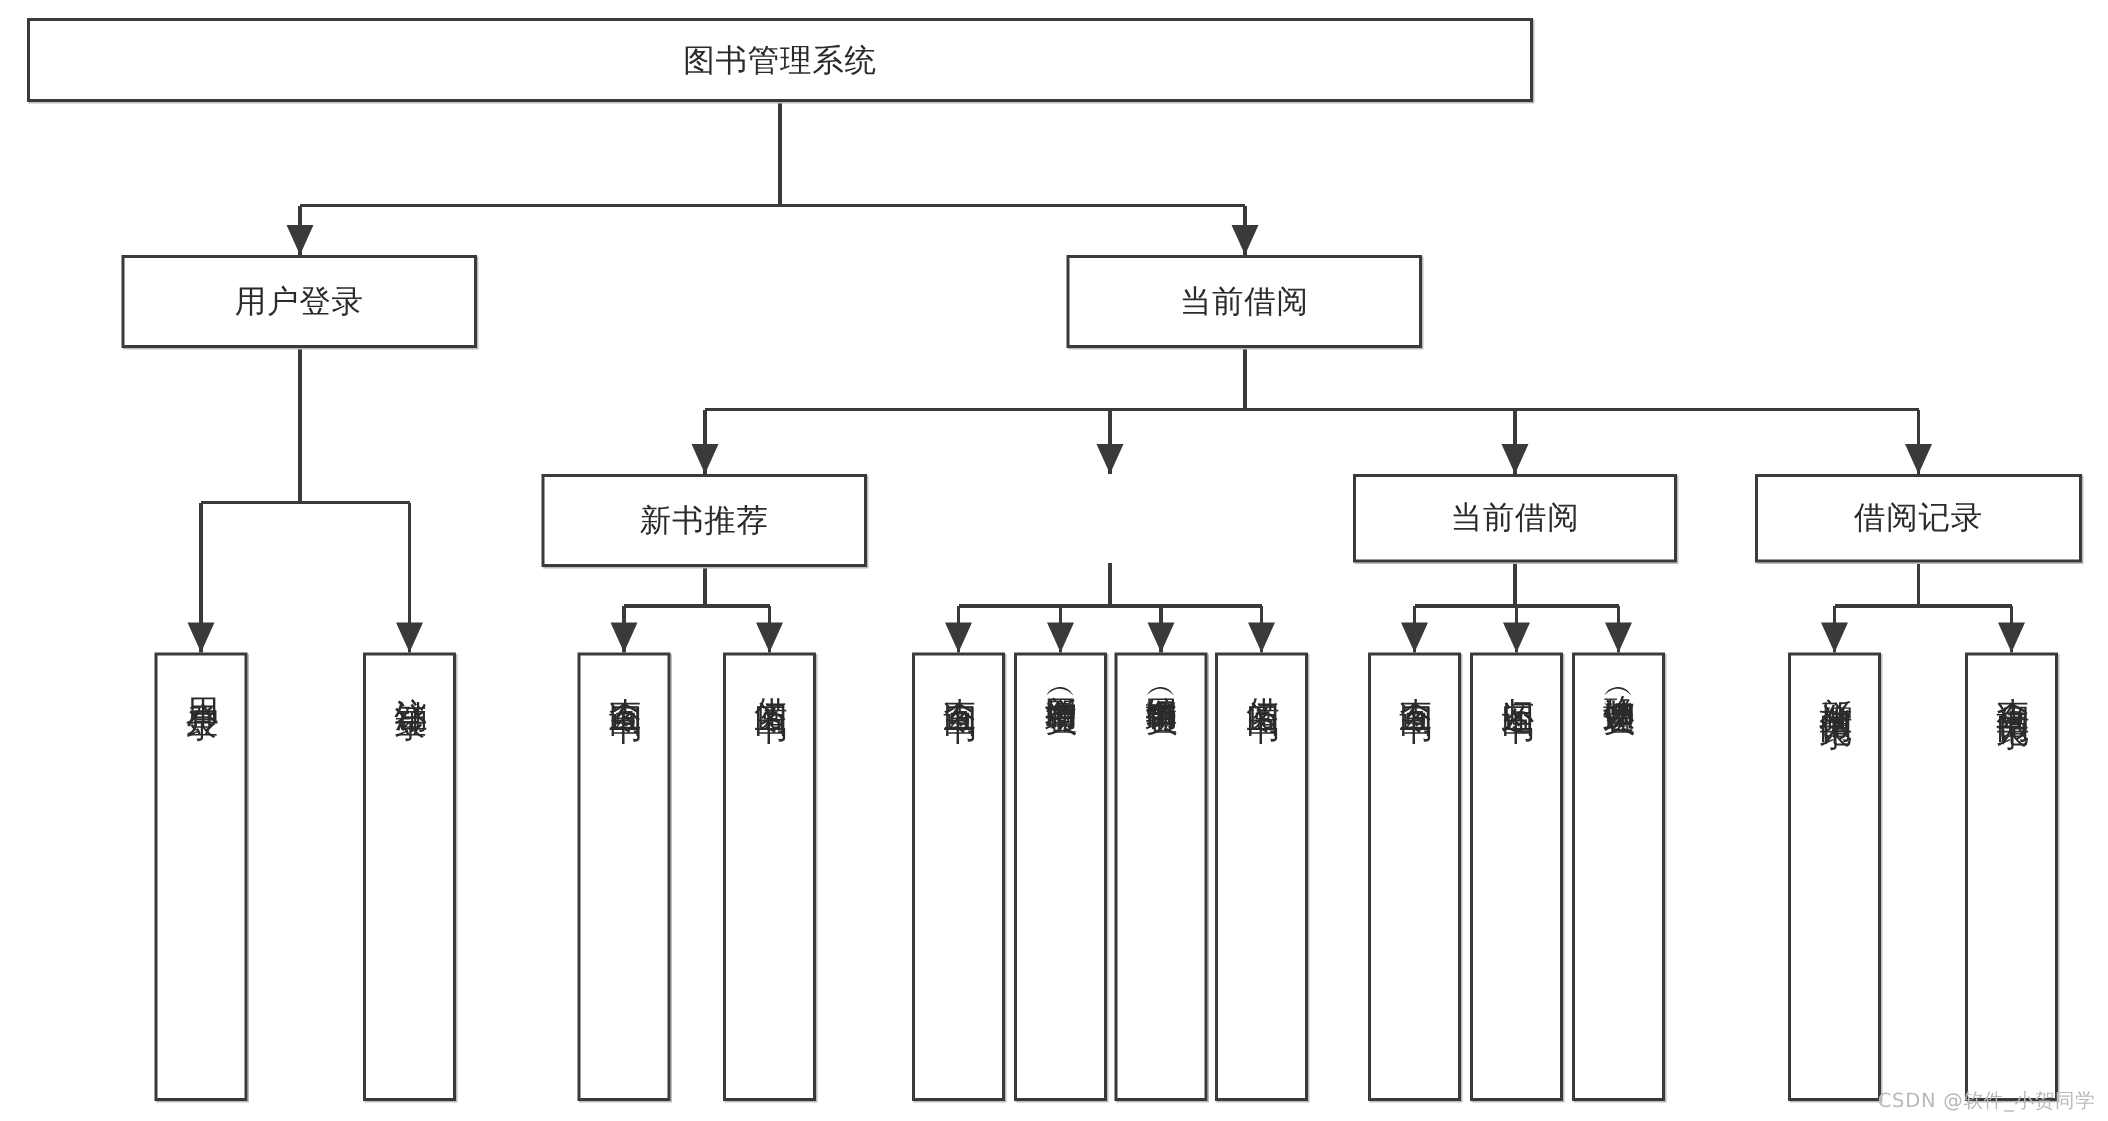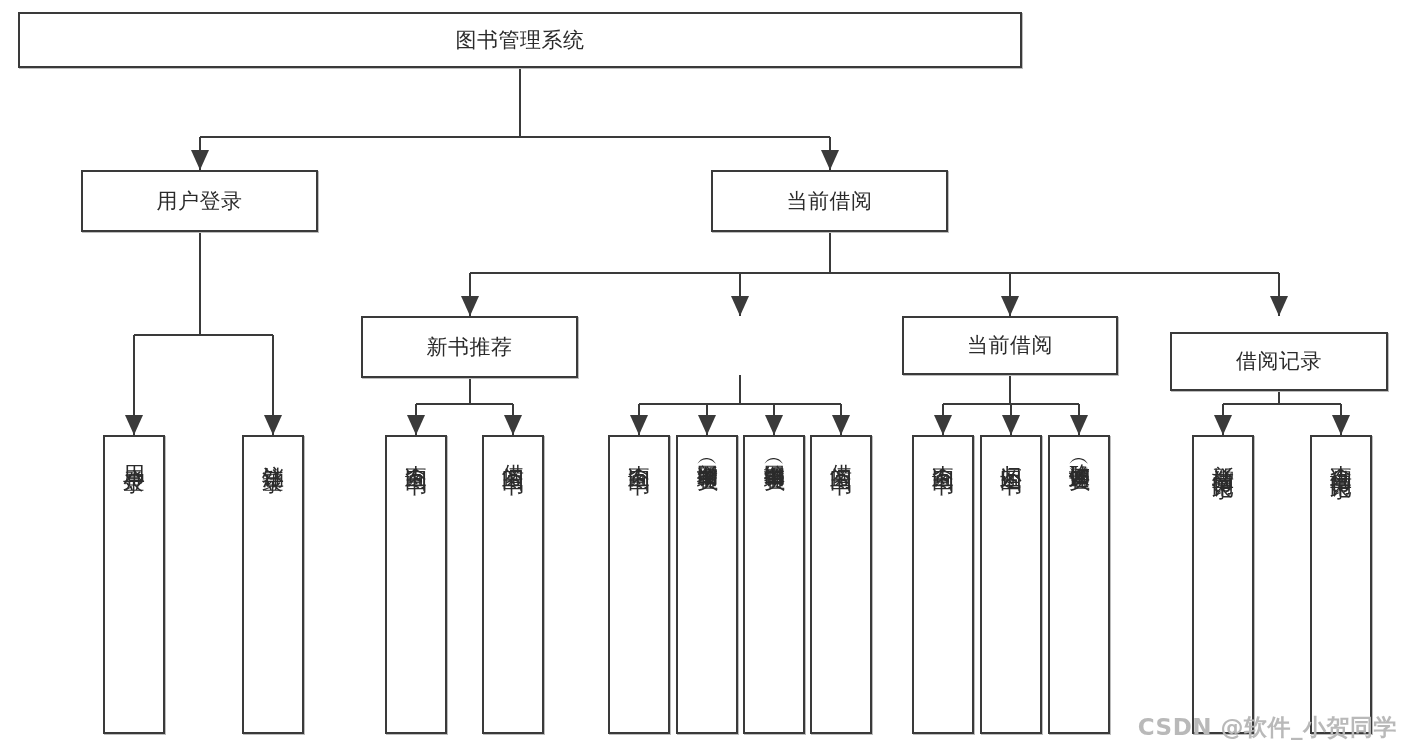--- a/index.html
+++ b/index.html
@@ -60,25 +60,24 @@
     white-space: nowrap;
   }
   .node.vertical.tall-text .node-label {
     font-size: 21px;
     letter-spacing: 1px;
   }
   #watermark {
     position: absolute;
     right: 8px;
     bottom: 4px;
-    font-size: 23px;
+    font-size: 13px;
     color: #b9b9b9;
     white-space: nowrap;
     letter-spacing: 0.5px;
-    font-weight: bold;
   }
 </style>
 </head>
 <body>
 
 <div id="diagram-root">
 
   <svg id="edges-layer" viewBox="0 0 1405 747">
       <path d="M 520 68 L 520 137" stroke="#3a3a3a" stroke-width="2.6" fill="none" shape-rendering="crispEdges"></path>
       <path d="M 200 137 L 830 137" stroke="#3a3a3a" stroke-width="2.6" fill="none" shape-rendering="crispEdges"></path>
@@ -144,21 +143,21 @@
   <div class="node horizontal" style="left: 711px; top: 170px; width: 237px; height: 62px;">
     <span class="node-label">当前借阅</span>
   </div>
 
   <div class="node horizontal" style="left: 361px; top: 316px; width: 217px; height: 62px;">
     <span class="node-label">新书推荐</span>
   </div>
   <div class="node horizontal" style="left: 902px; top: 316px; width: 216px; height: 59px;">
     <span class="node-label">当前借阅</span>
   </div>
-  <div class="node horizontal" style="left: 1170px; top: 316px; width: 218px; height: 59px; margin-top: 16px;">
+  <div class="node horizontal" style="left: 1170px; top: 316px; width: 218px; height: 59px;">
     <span class="node-label">借阅记录</span>
   </div>
 
   <div class="node vertical" style="left: 103px; top: 435px; width: 62px; height: 299px;">
     <span class="node-label">用户登录</span>
   </div>
   <div class="node vertical" style="left: 242px; top: 435px; width: 62px; height: 299px;">
     <span class="node-label">注销登录</span>
   </div>
 

